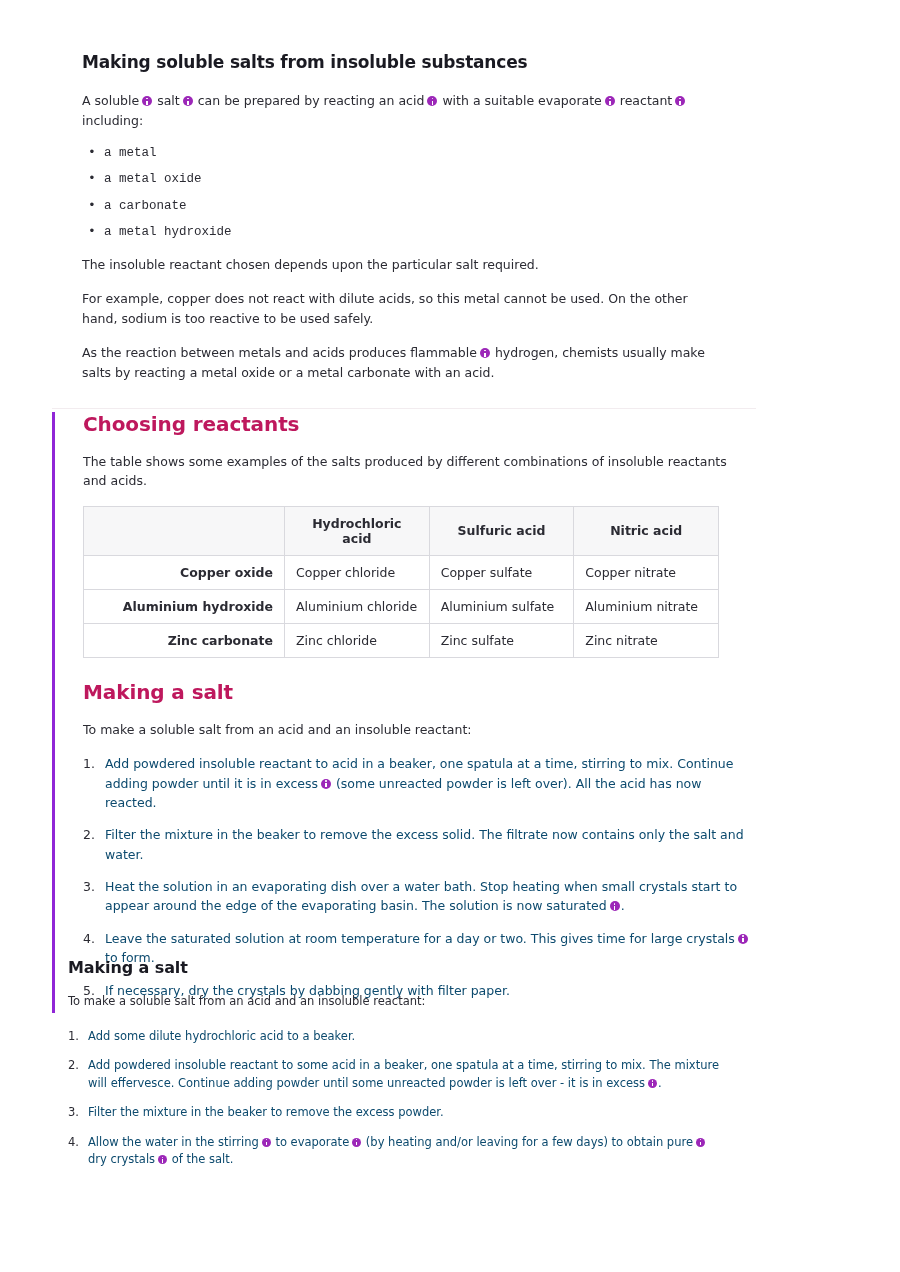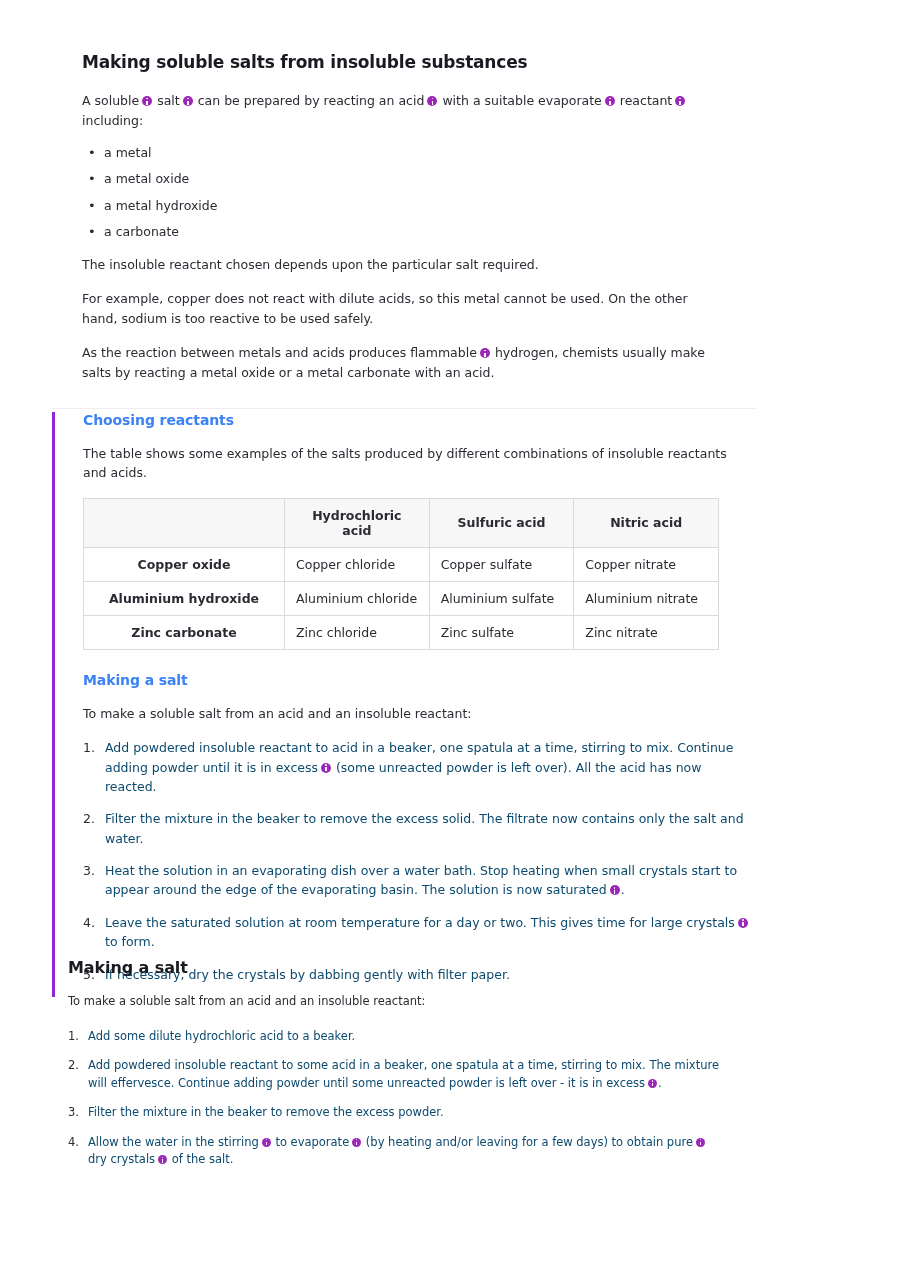--- a/index.html
+++ b/index.html
@@ -40,20 +40,21 @@
   p.body-text {
     font-size: 12.5px;
     line-height: 1.55;
     color: #2b2b33;
     margin: 0 0 15px 0;
   }
   ul.plain-list {
     list-style: none;
     margin: 0 0 14px 0;
     padding: 0;
+    font-family: Liberation Mono, monospace;
   }
   ul.plain-list li {
     font-size: 12.5px;
     line-height: 1.35;
     color: #2b2b33;
     padding: 0 0 0 22px;
     margin: 0 0 9.5px 0;
     position: relative;
   }
   ul.plain-list li::before {
@@ -110,23 +111,23 @@
   .accent-section {
     position: absolute;
     left: 52px;
     top: 412px;
     width: 700px;
     border-left: 3px solid #9026d6;
     box-sizing: border-box;
     padding-left: 28px;
   }
   h2.section-title {
-    font-size: 14px;
-    font-weight: bold;
-    color: #3b82f6;
+    font-size: 20px;
+    font-weight: bold;
+    color: #be185d;
     margin: 0 0 16px 0;
     letter-spacing: -0.1px;
   }
   h2.section-title.tight {
     margin-top: 22px;
   }
 
   
   table.salts-table {
     border-collapse: collapse;
@@ -147,21 +148,21 @@
     background: #f7f7f8;
     font-weight: bold;
     text-align: center;
   }
   table.salts-table th.corner {
     background: #f7f7f8;
     width: 178px;
   }
   table.salts-table td.rowhead {
     font-weight: bold;
-    text-align: center;
+    text-align: right;
     background: #ffffff;
   }
   table.salts-table td.cell {
     text-align: left;
   }
 
   
   ol.steps {
     list-style: none;
     counter-reset: stepnum;
@@ -230,22 +231,22 @@
 <div class="page">
 
   <div class="intro">
     <h1 class="doc-title">Making soluble salts from insoluble substances</h1>
 
     <p class="body-text"><span>A soluble</span><span class="info-icon"></span> <span>salt</span><span class="info-icon"></span> <span>can be prepared by reacting an</span> <span>acid</span><span class="info-icon"></span> <span>with a suitable</span> <span>evaporate</span><span class="info-icon"></span> <span>reactant</span><span class="info-icon"></span> <span>including:</span></p>
 
     <ul class="plain-list">
       <li>a metal</li>
       <li>a metal oxide</li>
+      <li>a carbonate</li>
       <li>a metal hydroxide</li>
-      <li>a carbonate</li>
     </ul>
 
     <p class="body-text">The insoluble reactant chosen depends upon the particular salt required.</p>
     <p class="body-text">For example, copper does not react with dilute acids, so this metal cannot be used. On the other hand, sodium is too reactive to be used safely.</p>
     <p class="body-text"><span>As the reaction between metals and acids produces</span> <span>flammable</span><span class="info-icon"></span> <span>hydrogen, chemists usually make salts by reacting a metal oxide or a metal carbonate with an acid.</span></p>
   </div>
 
   <div class="section-divider"></div>
 
   <div class="accent-section">

